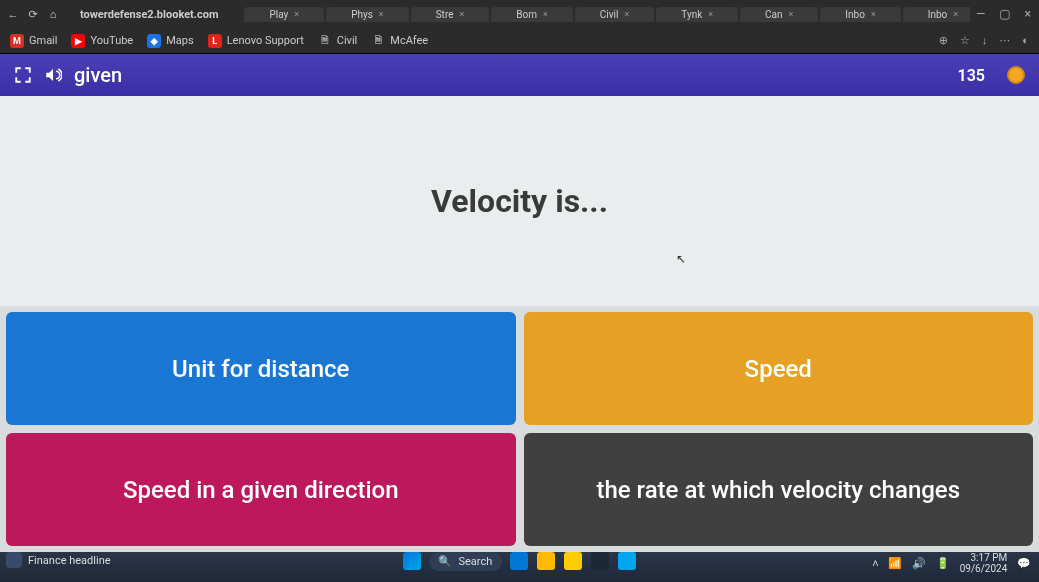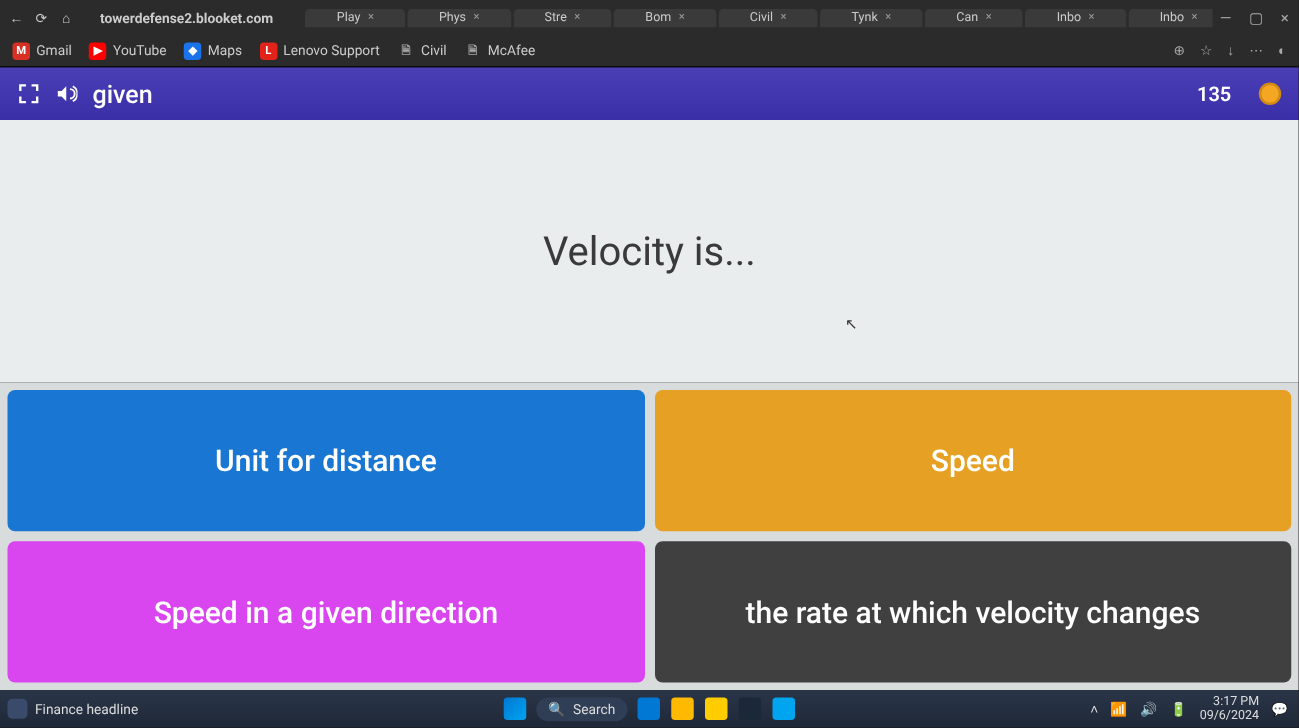--- a/index.html
+++ b/index.html
@@ -28,32 +28,32 @@
     
     .game-header { background: linear-gradient(180deg, #4a3fb5, #3b2fa8); height: 42px; display: flex; align-items: center; padding: 0 14px; color: #fff; }
     .gh-left { display: flex; align-items: center; gap: 12px; }
     .gh-ico { width: 18px; height: 18px; display: inline-flex; align-items: center; justify-content: center; }
     .gh-name { font-size: 20px; font-weight: 500; }
     .gh-score { margin-left: auto; display: flex; align-items: center; gap: 22px; font-size: 16px; font-weight: 600; }
     .coin { width: 18px; height: 18px; border-radius: 50%; background: #f5a623; border: 2px solid #d18a12; display: inline-block; }
 
     
     .question-area { background: #e9edee; height: 210px; display: flex; align-items: center; justify-content: center; }
-    .question-text { font-size: 32px; color: #3a3a3a; font-weight: 400; }
+    .question-text { font-size: 32px; color: #3a3a3a; font-weight: 700; }
 
     
     .answers { display: grid; grid-template-columns: 1fr 1fr; grid-template-rows: 1fr 1fr; gap: 8px; padding: 6px; background: #d9dcdd; height: 246px; }
     .ans { display: flex; align-items: center; justify-content: center; color: #fff; font-size: 24px; font-weight: 500; border-radius: 6px; cursor: pointer; text-align: center; padding: 0 20px; }
     .ans-a { background: #e6a023; }
     .ans-b { background: #1976d2; }
-    .ans-c { background: #d946ef; }
+    .ans-c { background: #be185d; }
     .ans-d { background: #404040; }
 
     
-    .taskbar { position: absolute; bottom: 0; left: 0; right: 0; height: 30px; background: linear-gradient(180deg, #2a3548, #1e2838); display: flex; align-items: center; justify-content: center; gap: 8px; color: #ddd; font-size: 11px; }
+    .taskbar { position: absolute; bottom: 0; left: 0; right: 0; height: 30px; background: linear-gradient(180deg, #2a3548, #1e2838); display: flex; align-items: flex-start; justify-content: center; gap: 8px; color: #ddd; font-size: 11px; }
     .tb-left { position: absolute; left: 6px; display: flex; align-items: center; gap: 6px; }
     .tb-widget { width: 16px; height: 16px; background: #3a4a6a; border-radius: 4px; }
     .search-pill { display: flex; align-items: center; gap: 6px; background: #2f3d55; padding: 3px 10px; border-radius: 14px; }
     .search-ico { color: #8ab4f8; font-size: 11px; }
     .tb-icons { display: flex; gap: 9px; align-items: center; }
     .tb-i { width: 18px; height: 18px; border-radius: 3px; display: inline-block; }
     .i-win { background: linear-gradient(135deg, #0078d4, #00a4ef); }
     .i-ex { background: #ffb900; }
     .i-ed { background: #0078d4; }
     .i-fi { background: #ffcc00; }

